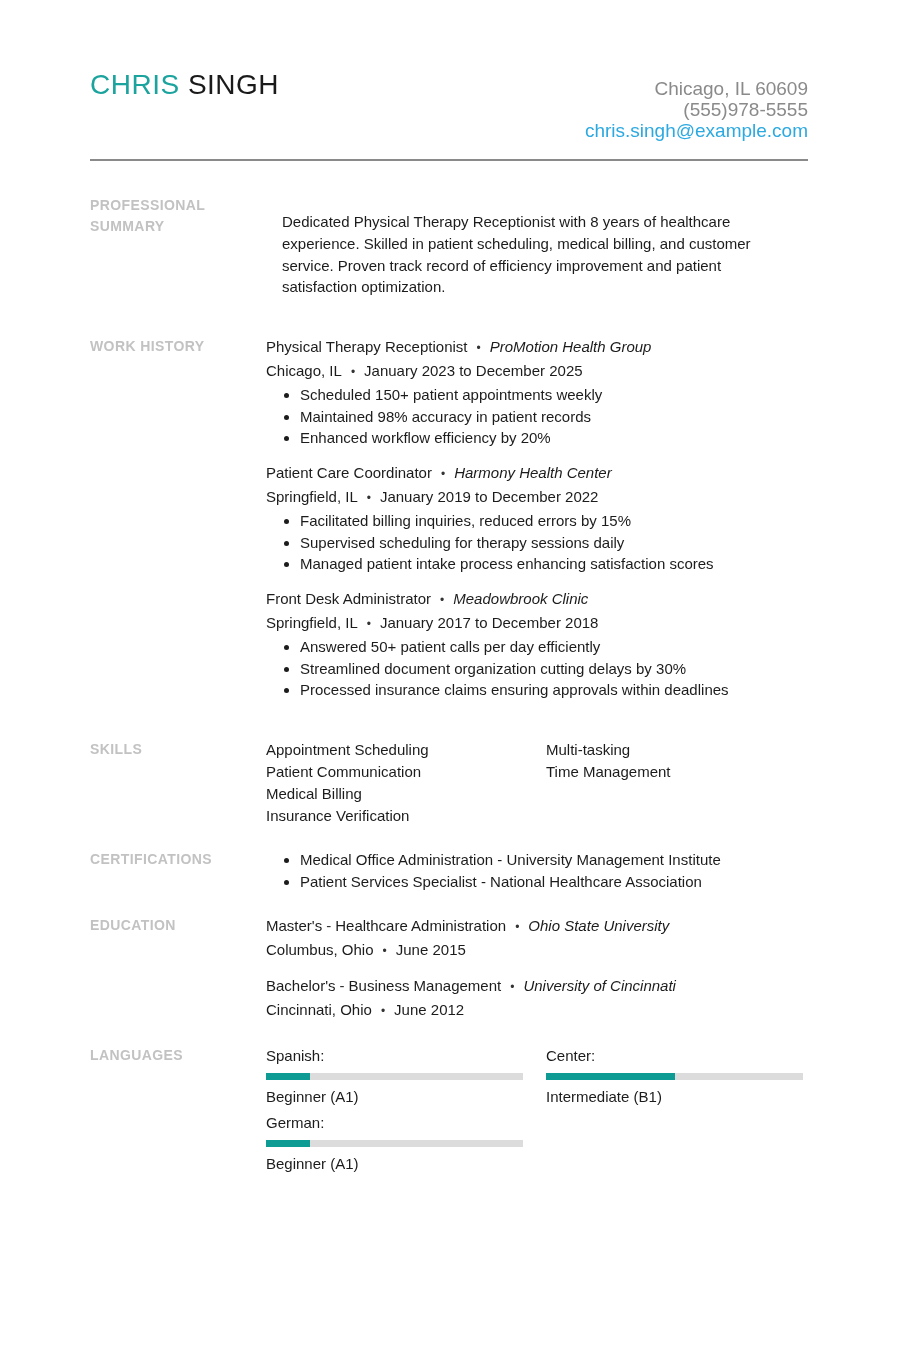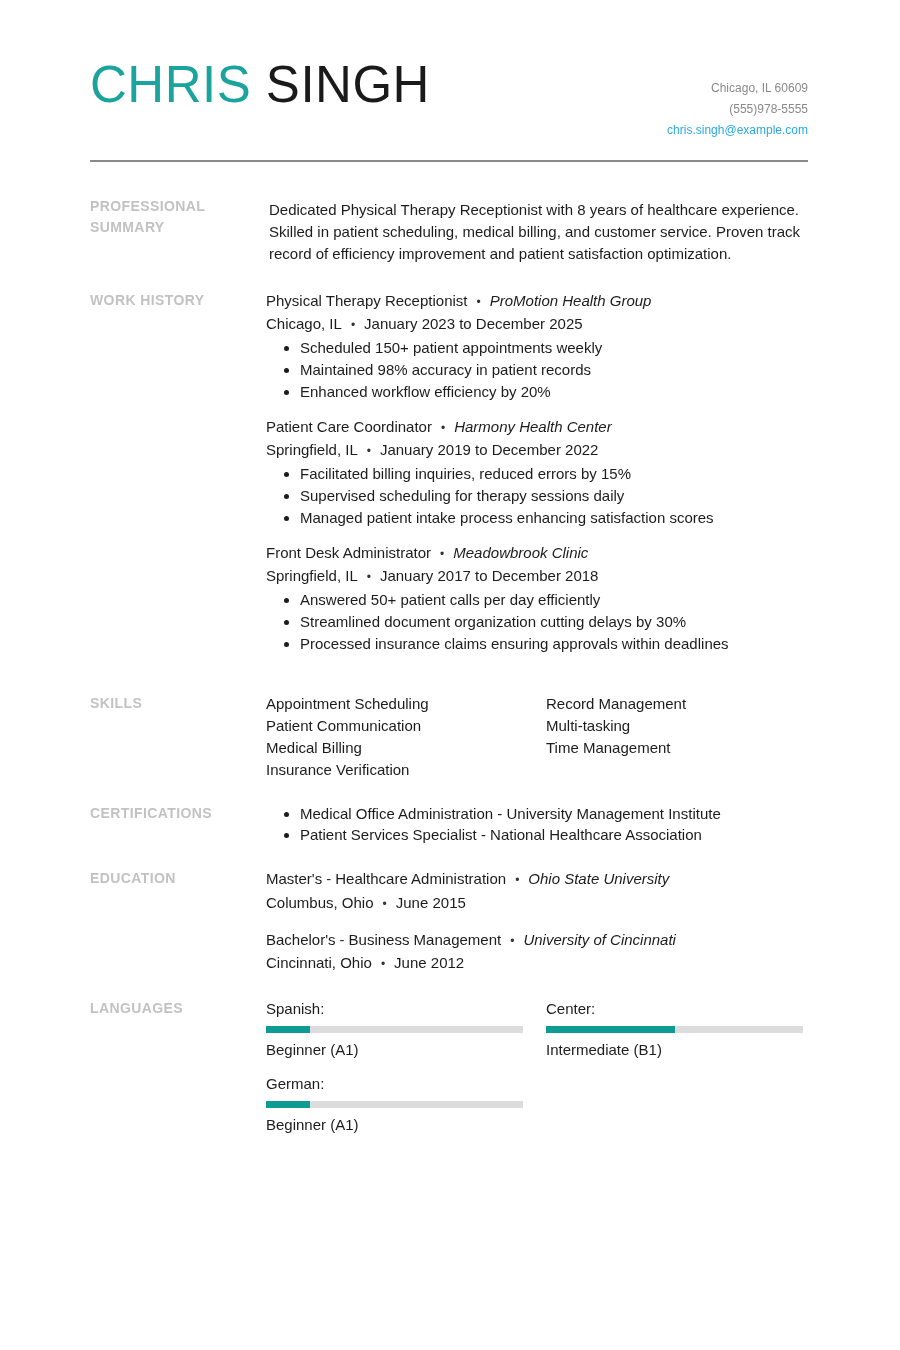--- a/index.html
+++ b/index.html
@@ -17,24 +17,24 @@
     width:900px;height:1350px;
     background:#ffffff;
     font-family:"Liberation Sans", sans-serif;
     color:var(--text);
     -webkit-font-smoothing:antialiased;
   }
   .page{padding:56px 92px 0 90px;}
 
   
   .header{display:flex;justify-content:space-between;align-items:flex-start;}
-  .name{font-size:51px;line-height:46px;margin-top:6px;letter-spacing:0.5px;font-weight:normal;white-space:nowrap;}
+  .name{font-size:28px;line-height:46px;margin-top:6px;letter-spacing:0.5px;font-weight:normal;white-space:nowrap;}
   .name .first{color:var(--accent);}
   .name .last{color:#1a1a1a;}
-  .contact{margin-top:22px;text-align:right;font-size:12px;line-height:21px;color:var(--muted);}
+  .contact{margin-top:22px;text-align:right;font-size:19px;line-height:21px;color:var(--muted);}
   .contact a{color:var(--email-link);text-decoration:none;}
   .divider{border:none;border-top:2px solid #8a8a8a;margin:18px 0 0 0;}
 
   
   .sections{margin-top:34px;}
   .section{display:flex;margin-bottom:22px;}
   .section-label{
     width:150px;min-width:150px;margin-right:26px;
     font-size:14px;line-height:21px;font-weight:bold;
     letter-spacing:0.4px;color:var(--label);text-transform:uppercase;
@@ -50,21 +50,21 @@
   .job:last-child{margin-bottom:16px;}
   ul.bullets{margin:0;padding:0 0 0 34px;list-style:disc;}
   ul.bullets li{line-height:21.8px;padding-left:0;}
 
   .skills-grid{display:grid;grid-template-columns:280px auto;}
   .skills-col div{line-height:22px;}
 
   .edu-entry{margin-bottom:13px;}
   .edu-entry:last-child{margin-bottom:0;}
 
-  .lang-grid{display:grid;grid-template-columns:280px 280px;row-gap:13px;}
+  .lang-grid{display:grid;grid-template-columns:280px 280px;row-gap:5px;}
   .lang-item{width:257px;}
   .lang-name{line-height:21px;}
   .lang-bar{width:257px;height:7px;background:var(--bar-track);margin:7px 0 6px 0;}
   .lang-bar-fill{height:100%;background:var(--bar-fill);}
   .lang-level{line-height:21px;}
 </style>
 </head>
 <body>
 
 <div class="page">
@@ -77,21 +77,21 @@
       <div><a href="#">chris.singh@example.com</a></div>
     </div>
   </div>
   <hr class="divider">
 
   <div class="sections">
 
     <div class="section">
       <div class="section-label">PROFESSIONAL SUMMARY</div>
       <div class="section-body">
-        <p style="margin:3px">Dedicated Physical Therapy Receptionist with 8 years of healthcare experience. Skilled in patient scheduling, medical billing, and customer service. Proven track record of efficiency improvement and patient satisfaction optimization.</p>
+        <p style="margin:16px">Dedicated Physical Therapy Receptionist with 8 years of healthcare experience. Skilled in patient scheduling, medical billing, and customer service. Proven track record of efficiency improvement and patient satisfaction optimization.</p>
       </div>
     </div>
 
     <div class="section">
       <div class="section-label">WORK HISTORY</div>
       <div class="section-body">
 
         <div class="job">
           <div><span class="bold">Physical Therapy Receptionist</span><span class="sep">•</span><span class="italic">ProMotion Health Group</span></div>
           <div><span>Chicago, IL</span><span class="sep">•</span><span>January 2023 to December 2025</span></div>
@@ -129,21 +129,20 @@
       <div class="section-label">SKILLS</div>
       <div class="section-body">
         <div class="skills-grid">
           <div class="skills-col">
             <div>Appointment Scheduling</div>
             <div>Patient Communication</div>
             <div>Medical Billing</div>
             <div>Insurance Verification</div>
           </div>
           <div class="skills-col">
-            <div>Record Management</div>
             <div>Multi-tasking</div>
             <div>Time Management</div>
           </div>
         </div>
       </div>
     </div>
 
     <div class="section">
       <div class="section-label">CERTIFICATIONS</div>
       <div class="section-body">

